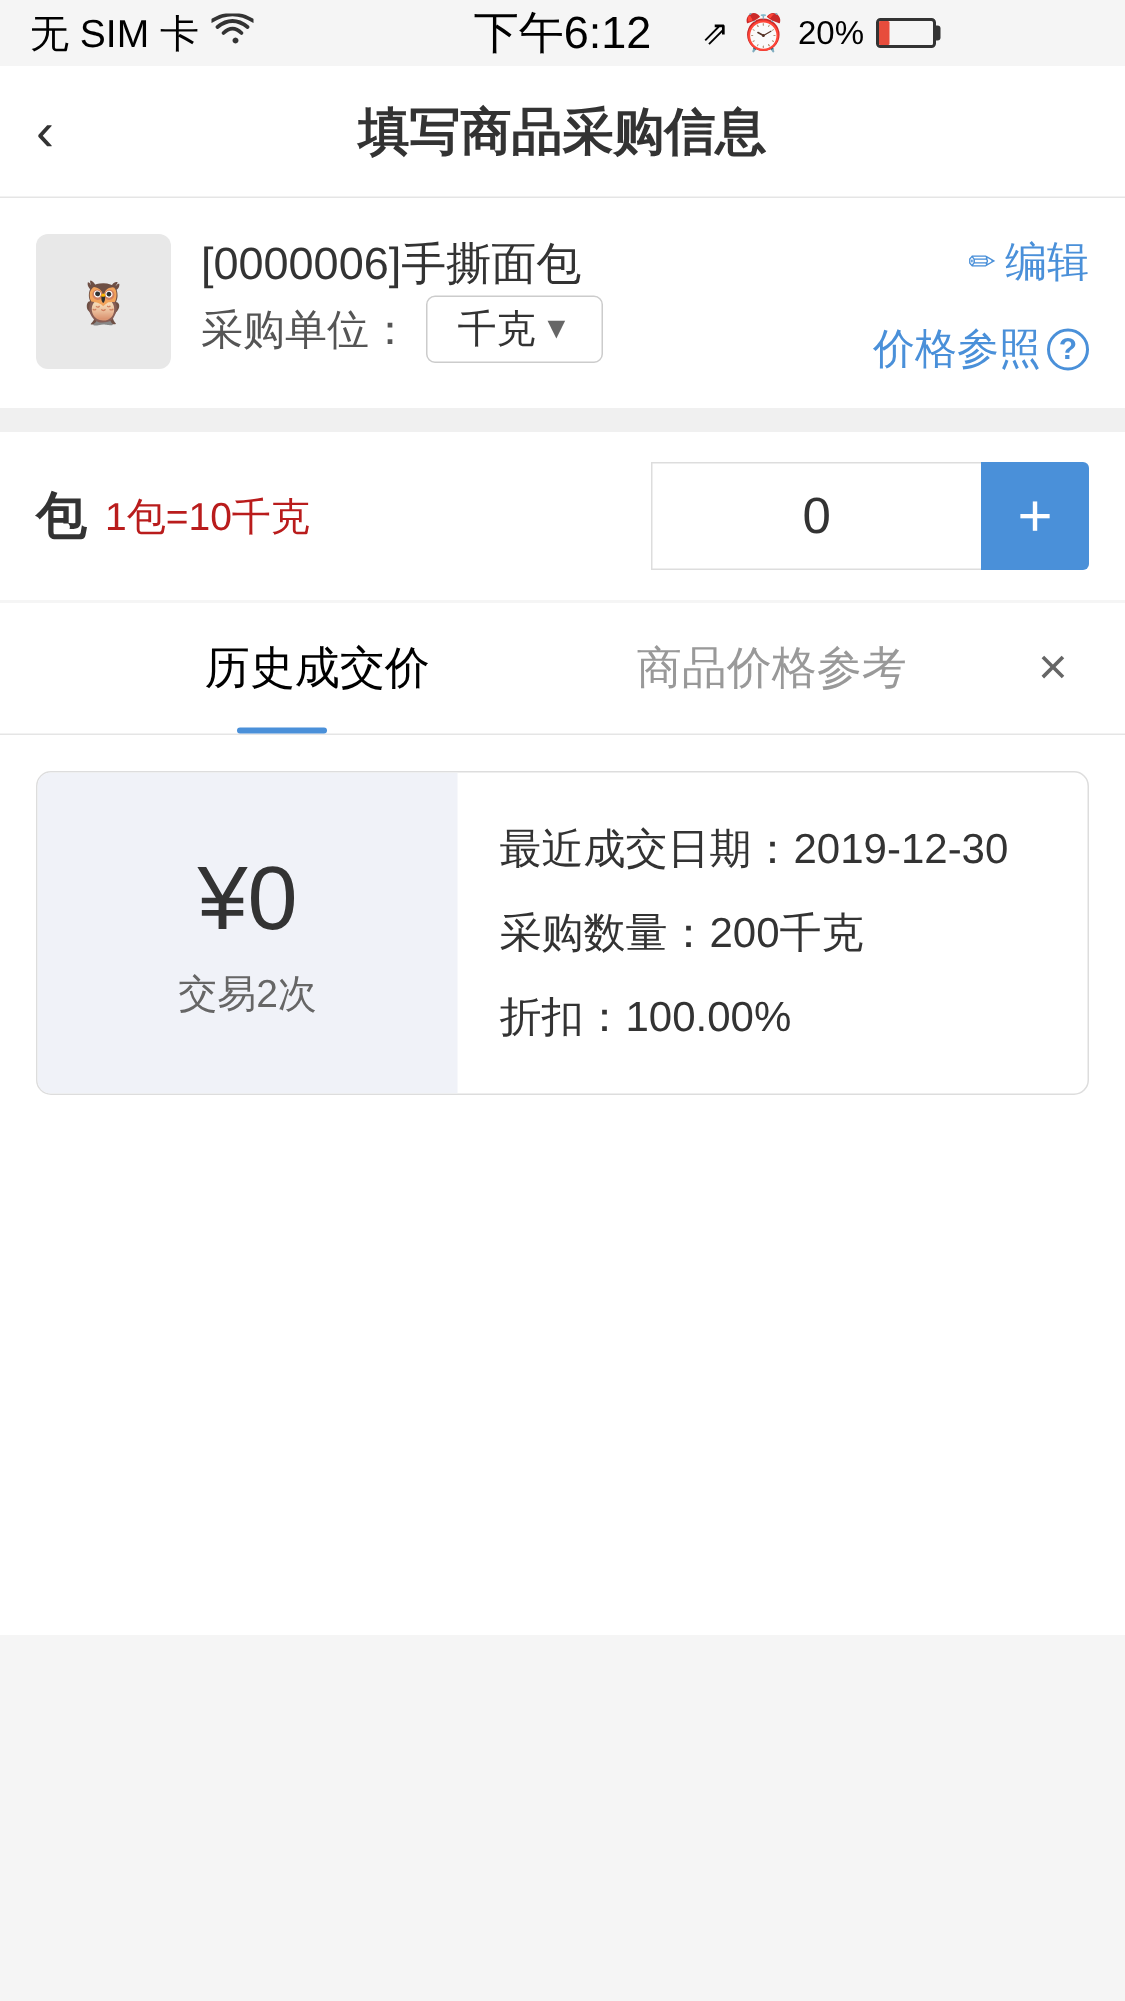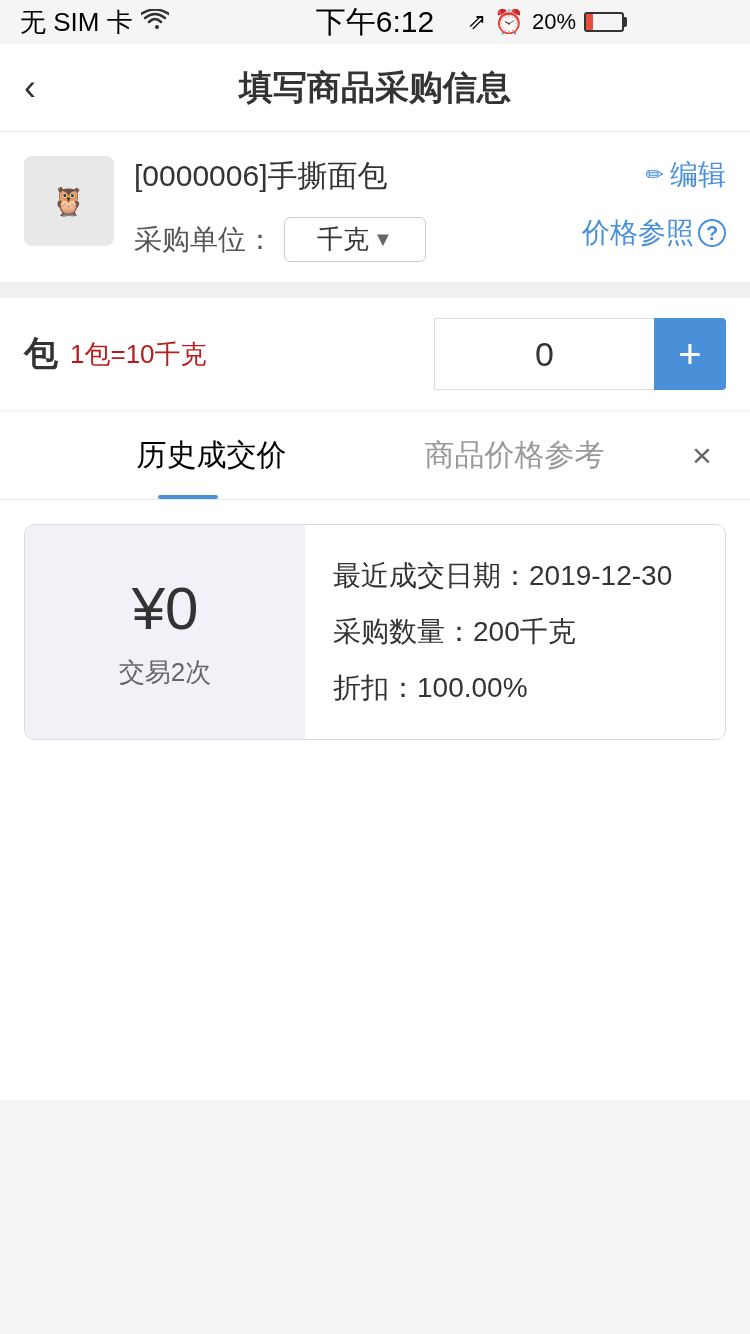--- a/index.html
+++ b/index.html
@@ -115,38 +115,37 @@
       display: flex;
       align-items: center;
       justify-content: center;
       color: #999;
       font-size: 28px;
       flex-shrink: 0;
     }
     .product-info {
       display: flex;
       flex-direction: column;
-      gap: 20px;
     }
     .product-name {
       font-size: 30px;
       color: #333;
       font-weight: 500;
     }
     .product-unit-row {
       display: flex;
       align-items: center;
       gap: 10px;
       font-size: 28px;
       color: #555;
     }
     .unit-select {
       border: 1px solid #ccc;
       border-radius: 6px;
-      padding: 4px 32px;
+      padding: 4px 20px;
       font-size: 26px;
       color: #333;
       background: #fff;
       display: flex;
       align-items: center;
       gap: 4px;
     }
     .product-edit {
       display: flex;
       align-items: center;

